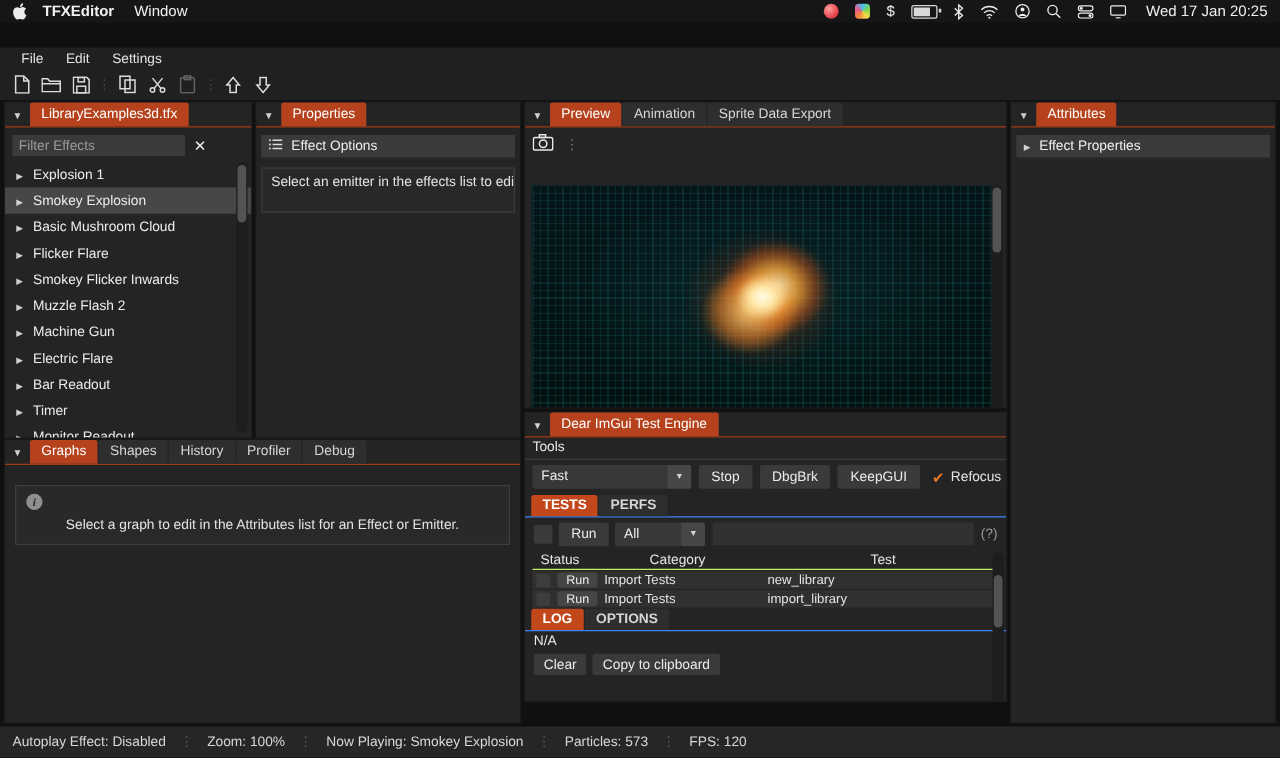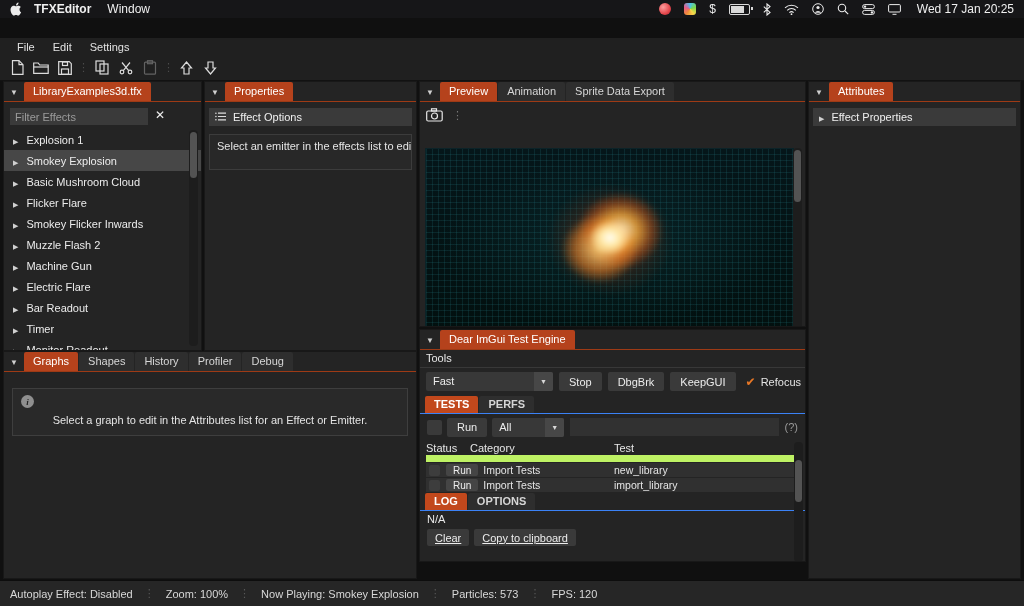--- a/index.html
+++ b/index.html
@@ -58,21 +58,21 @@
   .tri::before{content:"▶";font-size:7px;color:#d0d0d0;}
 
   #library-panel{left:4px;top:82px;width:197px;height:268px;}
   #properties-panel{left:205px;top:82px;width:211px;height:268px;}
   #graphs-panel{left:4px;top:352px;width:412px;height:226px;}
   #preview-panel{left:420px;top:82px;width:385px;height:244px;}
   #test-panel{left:420px;top:330px;width:385px;height:231px;}
   #attributes-panel{left:809px;top:82px;width:211px;height:496px;}
 
   
-  .filter-row{display:flex;gap:7px;margin:6px 6px 4px 6px;}
+  .filter-row{display:flex;align-items:center;gap:7px;margin:6px 6px 4px 6px;}
   .filter-input{width:128px;height:17px;background:#3a3a3a;border:none;color:#ddd;font-size:11px;
     padding:0 5px;outline:none;font-family:inherit;}
   .filter-input::placeholder{color:#9b9b9b;}
   .clear-x{color:#f0f0f0;font-size:12px;font-weight:bold;cursor:default;}
   .clear-x::before{content:"✕";}
   .effect-row{height:21px;display:flex;align-items:center;gap:8px;padding-left:9px;color:#ececec;}
   .effect-row.selected{background:#474747;}
   .vscroll{position:absolute;width:9px;background:#1d1d1d;border-radius:4px;}
   .vscroll .thumb{position:absolute;left:1px;right:1px;background:#535353;border-radius:4px;}
   #library-scroll{right:3px;top:28px;bottom:4px;}
@@ -118,37 +118,37 @@
   .t-tools{height:17px;line-height:17px;padding-left:6px;border-bottom:1px solid #383838;color:#e8e8e8;}
   .t-controls{height:27px;display:flex;align-items:center;gap:6px;padding-left:6px;}
   .combo{display:flex;height:19px;background:#383838;border-radius:2px;overflow:hidden;}
   .combo .val{padding:0 7px;line-height:19px;color:#ececec;flex:1;white-space:nowrap;}
   .combo .arr{width:19px;background:#474747;display:flex;align-items:center;justify-content:center;color:#d8d8d8;}
   .combo .arr::before{content:"▼";font-size:7px;}
   .combo.speed{width:127px;}
   .combo.small{width:72px;}
   .btn{background:#3a3a3a;color:#ececec;font-size:11px;height:19px;display:inline-flex;align-items:center;
     padding:0 10px;border-radius:2px;white-space:nowrap;}
-  .btn.sm{height:17px;padding:0 8px;text-decoration:underline;}
+  .btn.sm{height:17px;padding:0 8px;}
   .check{color:#e97826;font-size:12px;font-weight:bold;}
   .check::before{content:"✔";}
   .refocus{display:flex;align-items:center;gap:5px;margin-left:4px;}
   .t-tabs{height:18px;display:flex;align-items:center;border-bottom:1px solid #3b82f6;padding-left:5px;font-weight:bold;}
   .mtab{height:17px;line-height:17px;padding:0 9px;color:#d6d6d6;background:#2e2e2e;margin-right:1px;
     border-radius:2px 2px 0 0;}
   .mtab.active{background:#c2481c;color:#fff;}
   .t-runrow{height:26px;display:flex;align-items:center;gap:5px;padding:0 7px;}
   .cb{width:15px;height:15px;background:#3a3a3a;border-radius:2px;flex:none;}
   .cb-sm{width:11px;height:11px;background:#3d3d3d;border-radius:2px;flex:none;}
   .txt{flex:1;height:18px;background:#313131;border:1px solid #242424;color:#ddd;font-size:11px;
     padding:0 5px;outline:none;font-family:inherit;}
   .help{color:#999;}
   .t-table{margin:0 6px;}
   .tt-head,.tt-row{display:grid;grid-template-columns:44px 144px 1fr;align-items:center;height:15px;}
-  .tt-head{color:#e6e6e6;border-bottom:7px solid #bef264;}
+  .tt-head{color:#e6e6e6;border-bottom:1px solid #bef264;text-align:center;}
   .tt-row{height:14px;background:#303030;margin-top:1px;font-size:10.5px;}
   .tt-row .c2{display:flex;align-items:center;gap:5px;margin-left:-24px;}
   .btn-mini{height:12px;padding:0 7px;font-size:10px;background:#454545;border-radius:2px;
     display:inline-flex;align-items:center;color:#ececec;}
   .tt-row .c1{display:flex;justify-content:flex-start;padding-left:3px;}
   .t-na{height:16px;line-height:16px;padding-left:7px;color:#e8e8e8;}
   .t-logbtns{display:flex;gap:5px;padding-left:7px;margin-top:2px;}
   #test-scroll{right:2px;top:92px;height:120px;}
   #test-scroll .thumb{top:18px;height:42px;}
 

